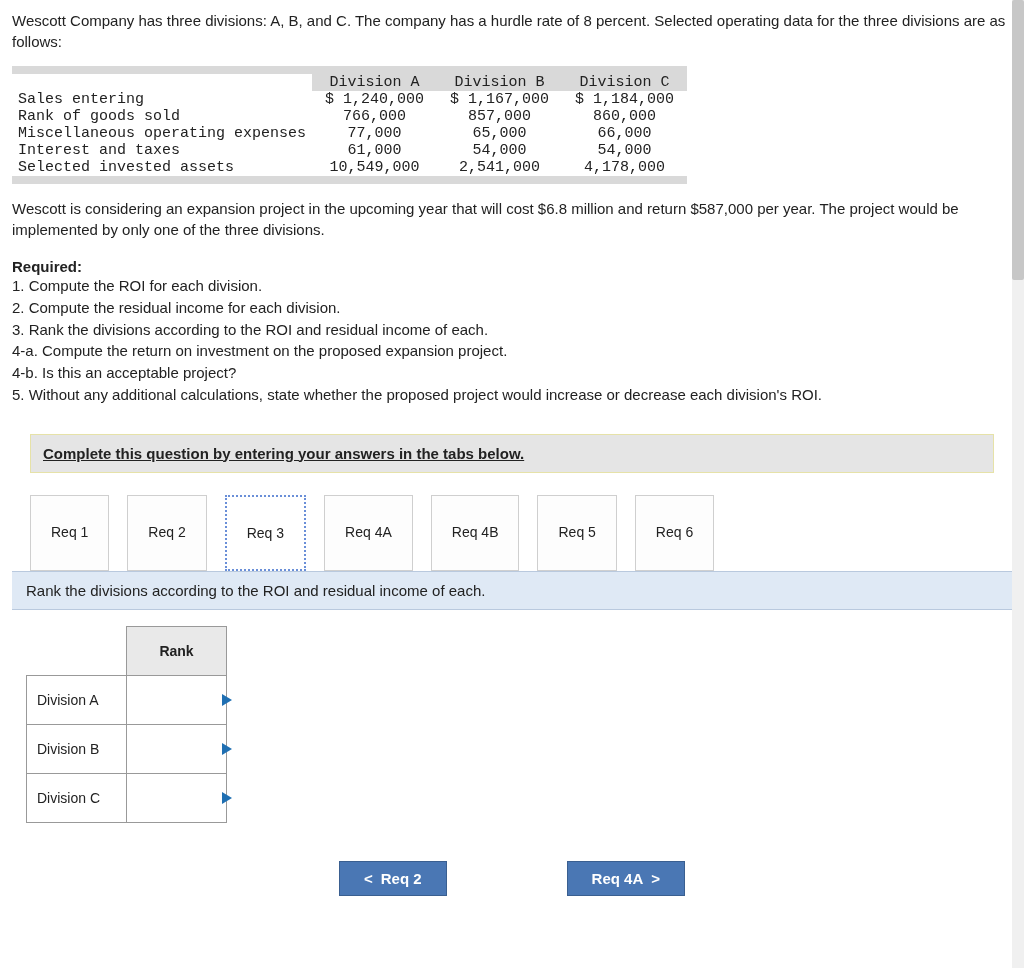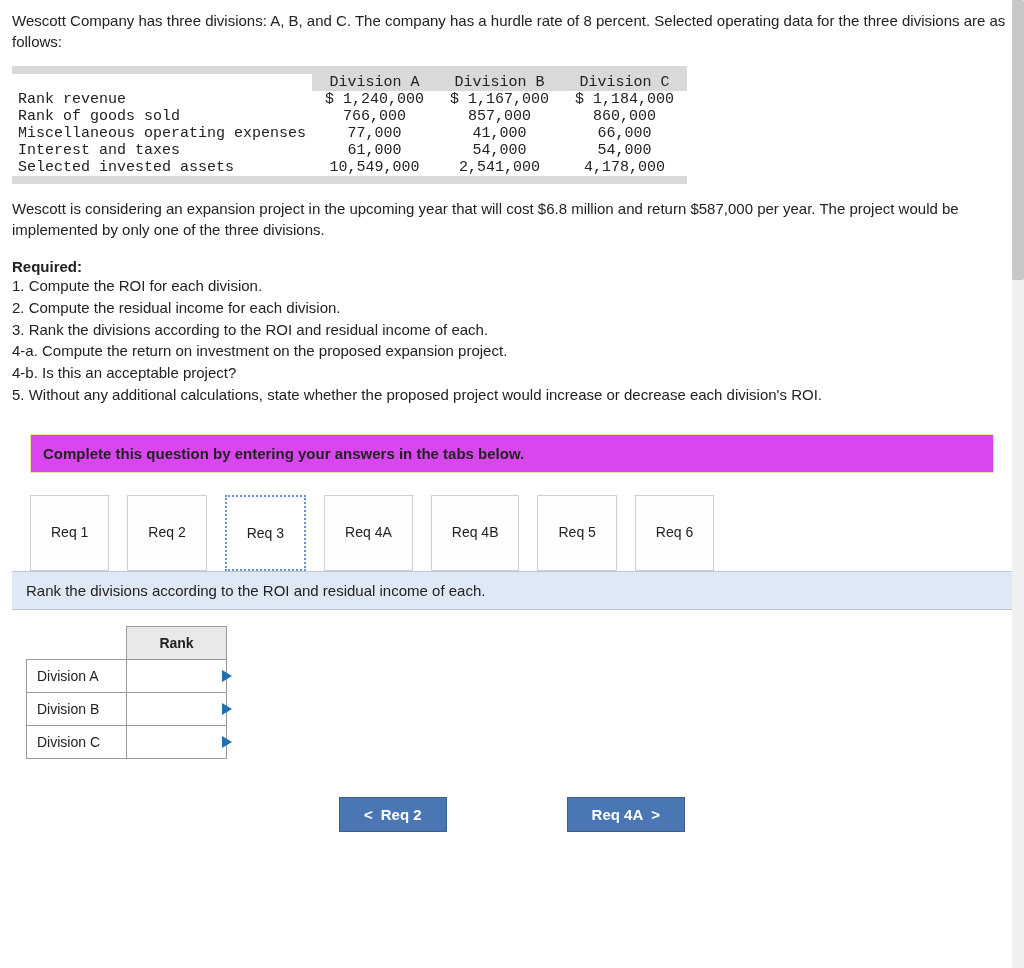--- a/index.html
+++ b/index.html
@@ -33,25 +33,26 @@
   .data-grid th { font-weight: normal; }
   .data-grid th.colhdr { background: #d9d9d9; text-align: center; }
   .data-grid .bar-top td, .data-grid .bar-top th { background: #d9d9d9; height: 8px; padding:0; }
   .data-grid .bar-bot td, .data-grid .bar-bot th { background: #d9d9d9; height: 8px; padding:0; }
   .num-col { min-width: 125px; }
   .para { line-height: 1.4; margin: 14px 0; }
   .req-block { margin-top: 18px; }
   .req-block .hdr { font-weight: bold; }
   .req-line { line-height: 1.45; }
   .complete-bar {
-    background: #d946ef;
+    background: #e5e5e5;
     border: 1px solid #e6e2a8;
     padding: 10px 12px;
     font-weight: bold;
     margin: 28px 18px 22px 18px;
+    text-decoration: underline;
   }
   .tabs {
     display: flex;
     gap: 18px;
     margin: 0 18px 0 18px;
   }
   .tab {
     border: 1px solid #cfcfcf;
     background: #fdfdfd;
     padding: 28px 20px;
@@ -72,21 +73,21 @@
     font-size: 15px;
   }
   .answer-zone {
     padding: 16px 14px;
   }
   .rank-table {
     border-collapse: collapse;
   }
   .rank-table th, .rank-table td {
     border: 1px solid #999;
-    padding: 8px 10px;
+    padding: 16px 10px;
     font-size: 14px;
     background: #fff;
     height: 30px;
   }
   .rank-table th.rankhdr {
     background: #e9e9e9;
     font-weight: bold;
     text-align: center;
     min-width: 90px;
   }
@@ -155,35 +156,35 @@
           <th class="num-col"></th>
           <th class="num-col"></th>
         </tr>
     <tr>
       <th class="label"></th>
       <th class="colhdr num-col">Division A</th>
       <th class="colhdr num-col">Division B</th>
       <th class="colhdr num-col">Division C</th>
     </tr>
     <tr>
-      <td class="label">Rank revenue</td>
+      <td class="label">Sales entering</td>
       <td>$ 1,240,000</td>
       <td>$ 1,167,000</td>
       <td>$ 1,184,000</td>
     </tr>
     <tr>
       <td class="label">Rank of goods sold</td>
       <td>766,000</td>
       <td>857,000</td>
       <td>860,000</td>
     </tr>
     <tr>
       <td class="label">Miscellaneous operating expenses</td>
       <td>77,000</td>
-      <td>41,000</td>
+      <td>65,000</td>
       <td>66,000</td>
     </tr>
     <tr>
       <td class="label">Interest and taxes</td>
       <td>61,000</td>
       <td>54,000</td>
       <td>54,000</td>
     </tr>
     <tr>
       <td class="label">Selected invested assets</td>

